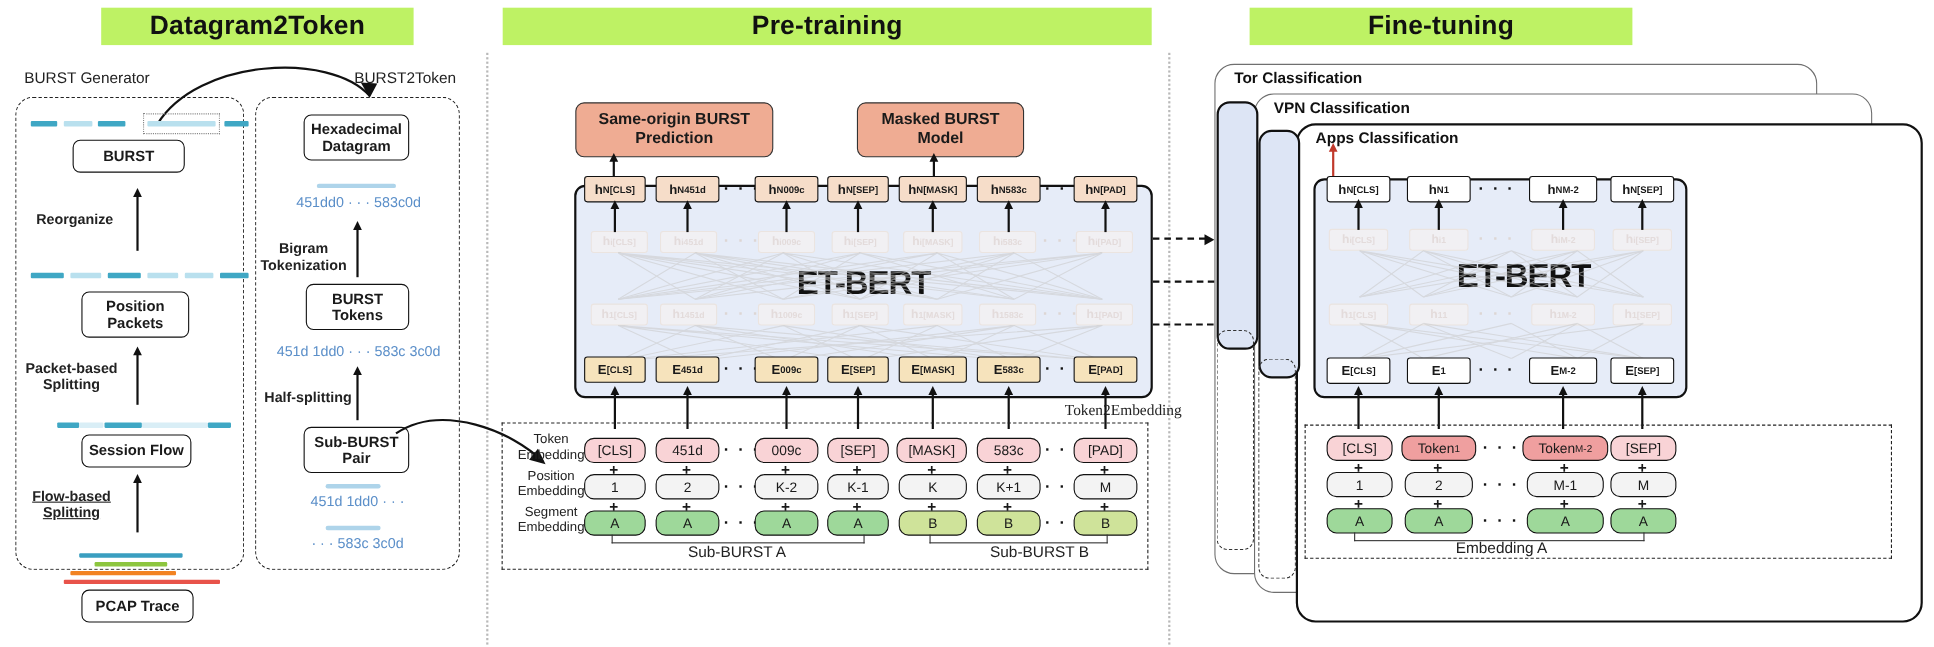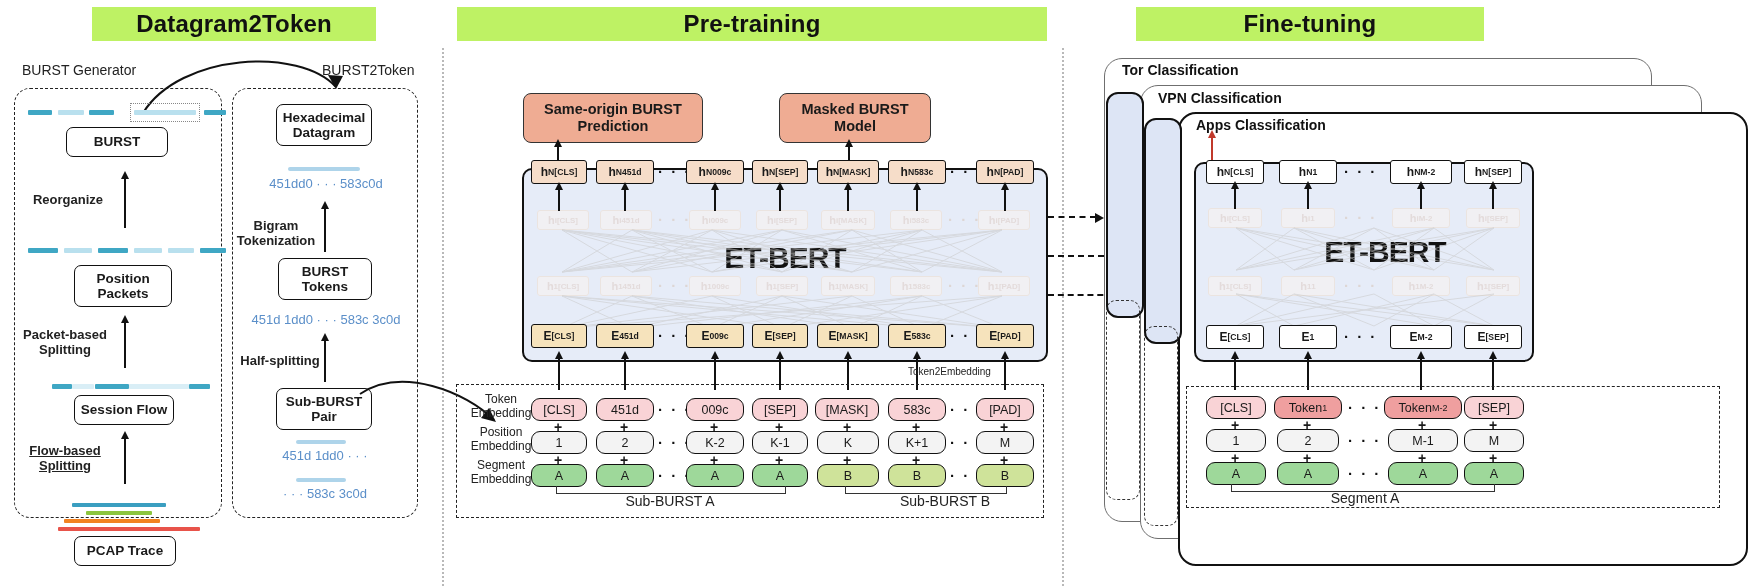--- a/index.html
+++ b/index.html
@@ -322,21 +322,21 @@
   <div class="tok e" style="left:976px;top:324px;width:56px;height:22px;">E<sub>[PAD]</sub></div>
 
   <div class="varrow" style="left:558px;top:358px;height:32px;"></div>
   <div class="varrow" style="left:624px;top:358px;height:32px;"></div>
   <div class="varrow" style="left:714px;top:358px;height:32px;"></div>
   <div class="varrow" style="left:779px;top:358px;height:32px;"></div>
   <div class="varrow" style="left:847px;top:358px;height:32px;"></div>
   <div class="varrow" style="left:916px;top:358px;height:32px;"></div>
   <div class="varrow" style="left:1004px;top:358px;height:32px;"></div>
 
-  <div class="abs lbl" style="left:908px;top:366px;font-size:10px;">
+  <div class="abs lbl" style="left:968px;top:366px;font-size:14px;font-family:Liberation Serif, serif;">
     <span>Token2Embedding</span>
   </div>
 
   <div class="abs" style="left:456px;top:384px;width:588px;height:134px;border:1.8px dashed #222;"></div>
 
   <div class="abs lbl ctr" style="left:462px;top:392px;width:78px;height:30px;font-size:12px;line-height:1.15;">
     <span style="white-space:pre-line;">Token
 Embedding</span>
   </div>
   <div class="abs lbl ctr" style="left:462px;top:425px;width:78px;height:30px;font-size:12px;line-height:1.15;">
@@ -508,16 +508,16 @@
   <div class="plus" style="left:1487px;top:450px;width:12px;">+</div>
 
   <div class="pill segA" style="left:1206px;top:462px;width:58px;height:21px;">A</div>
   <div class="pill segA" style="left:1277px;top:462px;width:60px;height:21px;">A</div>
   <div class="dots" style="left:1348px;top:465px;">· · ·</div>
   <div class="pill segA" style="left:1388px;top:462px;width:68px;height:21px;">A</div>
   <div class="pill segA" style="left:1464px;top:462px;width:58px;height:21px;">A</div>
 
   <div class="brace" style="left:1231px;top:484px;width:262px;"></div>
   <div class="abs lbl ctr" style="left:1290px;top:490px;width:150px;font-size:14px;">
-    <span>Segment A</span>
+    <span>Embedding A</span>
   </div>
 
 </div>
 
 </body></html>

